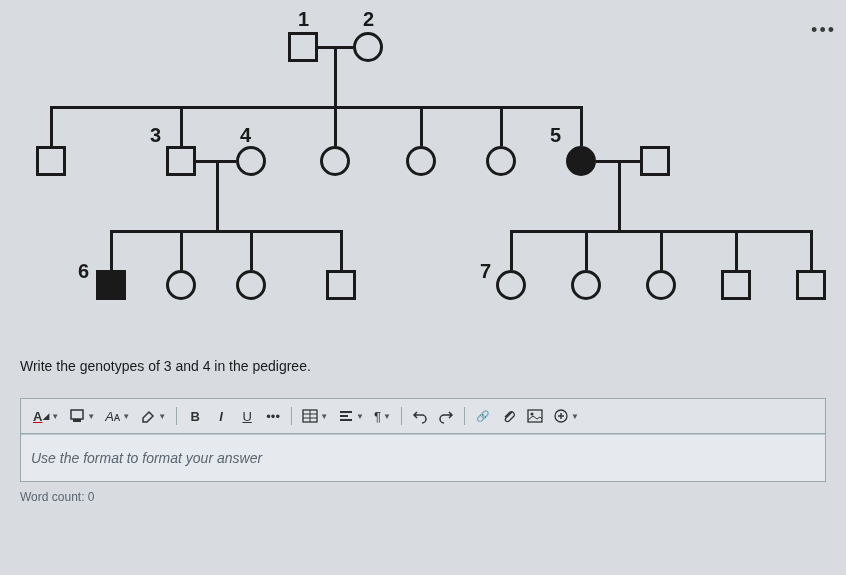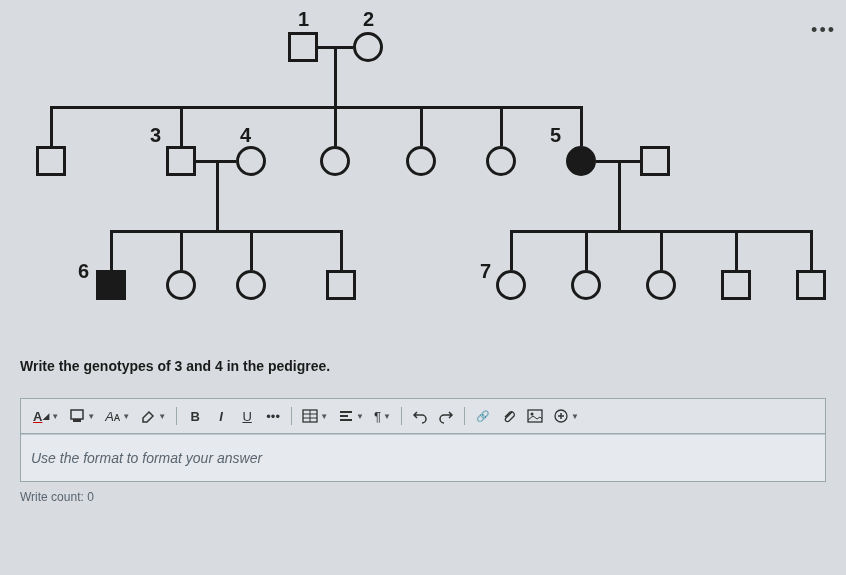--- a/index.html
+++ b/index.html
@@ -42,21 +42,21 @@
       position: absolute;
       right: 10px;
       top: 20px;
       font-size: 18px;
       letter-spacing: 2px;
       color: #3a3a3a;
     }
     .question {
       margin-top: 8px;
       font-size: 14px;
-      font-weight: bold;
+      font-weight: normal;
       color: #1a1a1a;
     }
     .editor-wrap {
       margin-top: 24px;
       border: 1px solid #9aa;
       background: #e0e4e8;
     }
     .toolbar {
       display: flex;
       align-items: center;
@@ -260,15 +260,15 @@
         </svg>
         <span class="caret">▼</span>
       </span>
   </div>
   <div class="editor-area">
     <span class="placeholder">Use the format to format your answer</span>
   </div>
 </div>
 
 <div class="wordcount">
-  <span>Write count:</span>
+  <span>Word count:</span>
   <span>0</span>
 </div>
 
 </body></html>

